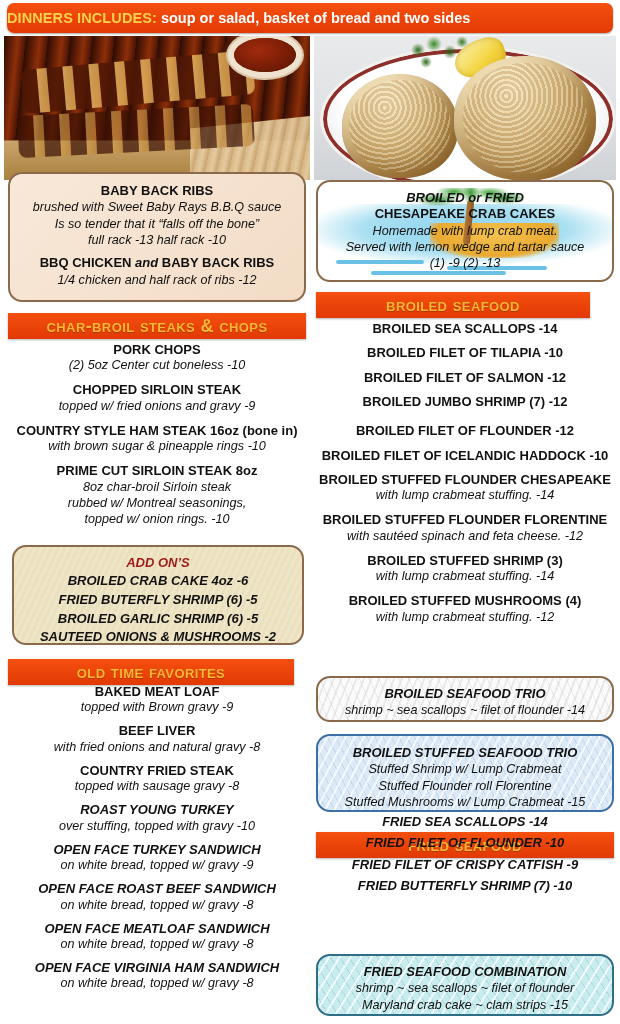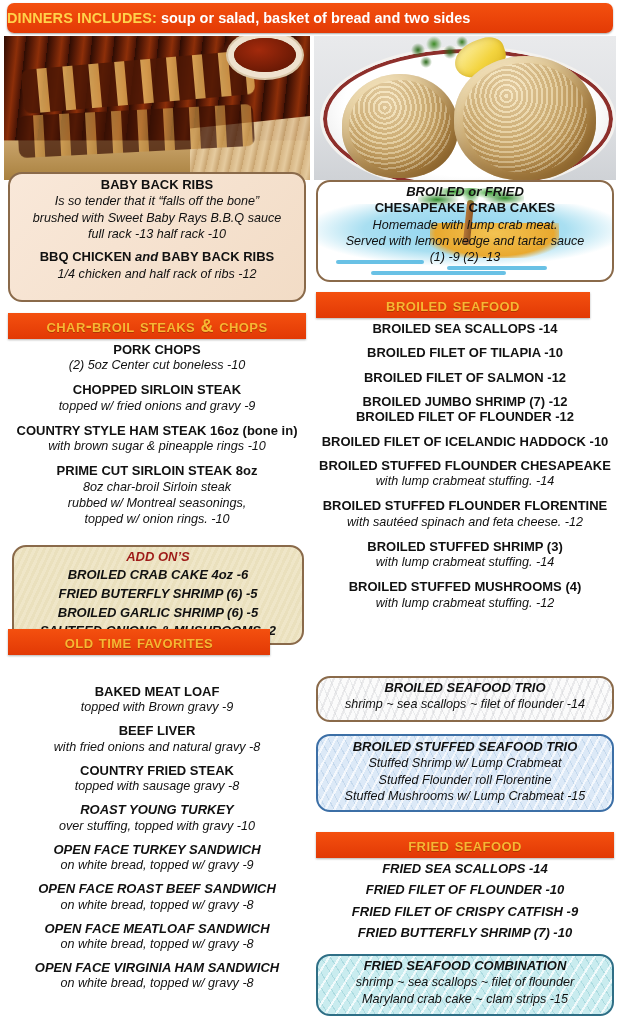--- a/index.html
+++ b/index.html
@@ -96,21 +96,21 @@
       radial-gradient(circle 7px at 12px 14px,#2f6e1e,rgba(0,0,0,0)),
       radial-gradient(circle 8px at 28px 8px,#3c8a25,rgba(0,0,0,0)),
       radial-gradient(circle 7px at 44px 16px,#2a6118,rgba(0,0,0,0)),
       radial-gradient(circle 6px at 56px 6px,#357a21,rgba(0,0,0,0)),
       radial-gradient(circle 6px at 20px 26px,#2c6a1b,rgba(0,0,0,0));
   }
 
   
   .box{
     position:absolute;border:2px solid #8a6a4a;border-radius:14px;
-    box-sizing:border-box;text-align:center;padding:0 8px;
+    box-sizing:border-box;text-align:center;padding:6px 8px;
   }
   .box.cream{background:#f7e3d2;background-image:linear-gradient(135deg,#f9e8d9,#f2dcc6);}
   .box.tan{background:#efe6c8;background-image:repeating-linear-gradient(115deg,#efe6c8 0 3px,#eae0bd 3px 6px);}
   .box.white{background:#ffffff;}
   .box.marble{
     background:#fbfbfb;
     background-image:
       repeating-linear-gradient(112deg,rgba(200,200,205,.35) 0 2px,rgba(255,255,255,0) 2px 7px),
       repeating-linear-gradient(66deg,rgba(185,190,195,.25) 0 1px,rgba(255,255,255,0) 1px 9px);
   }
@@ -206,22 +206,22 @@
         <div class="crab-parsley"></div>
         <div class="crab-lemon"></div>
         <div class="cake a"></div>
         <div class="cake b"></div>
       </div>
     </div>
   </div>
 
   <div class="box cream" style="left:8px;top:172px;width:298px;height:130px;">
     <div class="boxttl" style="margin-top:3px;">BABY BACK RIBS</div>
+    <div class="boxln">brushed with Sweet Baby Rays B.B.Q sauce</div>
     <div class="boxln">Is so tender that it “falls off the bone”</div>
-    <div class="boxln">brushed with Sweet Baby Rays B.B.Q sauce</div>
     <div class="boxln">full rack -13   half rack -10</div>
     <div class="boxttl" style="margin-top:7px;"><span>BBQ CHICKEN </span><span style="font-style:italic;">and</span><span> BABY BACK RIBS</span></div>
     <div class="boxln">1/4 chicken and half rack of ribs -12</div>
   </div>
 
   <div class="box white" style="left:316px;top:180px;width:298px;height:102px;overflow:hidden;">
     <div class="island">
       <div class="water"></div>
         <div class="sand"></div>
       <div class="trunk"></div>
@@ -267,21 +267,21 @@
   <div class="box tan" style="left:12px;top:545px;width:292px;height:100px;">
     <div class="addttl" style="margin-top:2px;">ADD ON’S</div>
     <div id="addons-list">
         <div class="addln">BROILED CRAB CAKE 4oz  -6</div>
         <div class="addln">FRIED BUTERFLY SHRIMP (6)  -5</div>
         <div class="addln">BROILED GARLIC SHRIMP (6)  -5</div>
         <div class="addln">SAUTEED ONIONS &amp; MUSHROOMS -2</div>
       </div>
   </div>
 
-  <div class="band" style="left:8px;top:629px;width:262px;">
+  <div class="band" style="left:8px;top:659px;width:286px;">
     <span class="cap">Old Time Favorites</span>
   </div>
 
   <div class="col" id="oldtime-list" style="left:4px;top:684px;width:306px;">
       <div class="item" style="margin-bottom: 8px;">
         <div class="nm">BAKED MEAT LOAF</div>
         <div class="ds">topped with Brown gravy -9</div>
       </div>
       <div class="item" style="margin-bottom: 8px;">
         <div class="nm">BEEF LIVER</div>
@@ -320,21 +320,21 @@
   <div class="col" id="broiled-list" style="left:312px;top:321px;width:306px;">
       <div class="item" style="margin-bottom: 9px;">
         <div class="nm">BROILED SEA SCALLOPS -14</div>
       </div>
       <div class="item" style="margin-bottom: 9px;">
         <div class="nm">BROILED FILET OF TILAPIA -10</div>
       </div>
       <div class="item" style="margin-bottom: 9px;">
         <div class="nm">BROILED FILET OF SALMON -12</div>
       </div>
-      <div class="item" style="margin-bottom: 0;">
+      <div class="item" style="margin-bottom: 14px;">
         <div class="nm">BROILED JUMBO SHRIMP (7) -12</div>
       </div>
       <div class="item" style="margin-bottom: 9px;">
         <div class="nm">BROILED FILET OF FLOUNDER -12</div>
       </div>
       <div class="item" style="margin-bottom: 9px;">
         <div class="nm">BROILED FILET OF ICELANDIC HADDOCK -10</div>
       </div>
       <div class="item" style="margin-bottom: 9px;">
         <div class="nm">BROILED STUFFED FLOUNDER CHESAPEAKE</div>
@@ -363,21 +363,21 @@
     <div class="boxttl it" style="margin-top:3px;">BROILED STUFFED SEAFOOD TRIO</div>
     <div class="boxln">Stuffed Shrimp w/ Lump Crabmeat</div>
     <div class="boxln">Stuffed Flounder roll Florentine</div>
     <div class="boxln">Stuffed Mushrooms w/ Lump Crabmeat -15</div>
   </div>
 
   <div class="band" style="left:316px;top:832px;width:298px;">
     <span class="cap">Fried Seafood</span>
   </div>
 
-  <div class="col" id="fried-list" style="left:312px;top:861px;width:306px;">
+  <div class="col" id="fried-list" style="left:312px;top:814px;width:306px;">
       <div class="item" style="margin-bottom: 6px;">
         <div class="nm it">FRIED SEA SCALLOPS -14</div>
       </div>
       <div class="item" style="margin-bottom: 6px;">
         <div class="nm it">FRIED FILET OF FLOUNDER -10</div>
       </div>
       <div class="item" style="margin-bottom: 6px;">
         <div class="nm it">FRIED FILET OF CRISPY CATFISH -9</div>
       </div>
       <div class="item" style="margin-bottom: 6px;">

